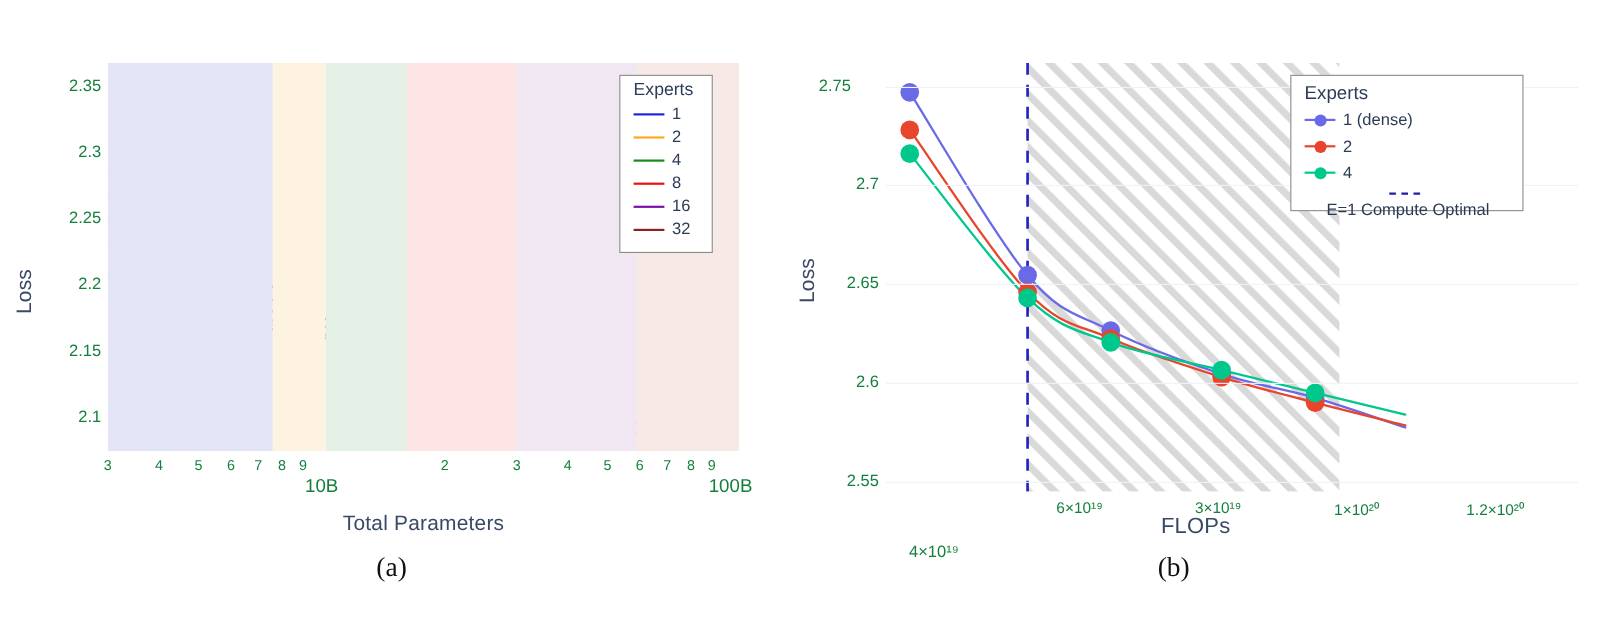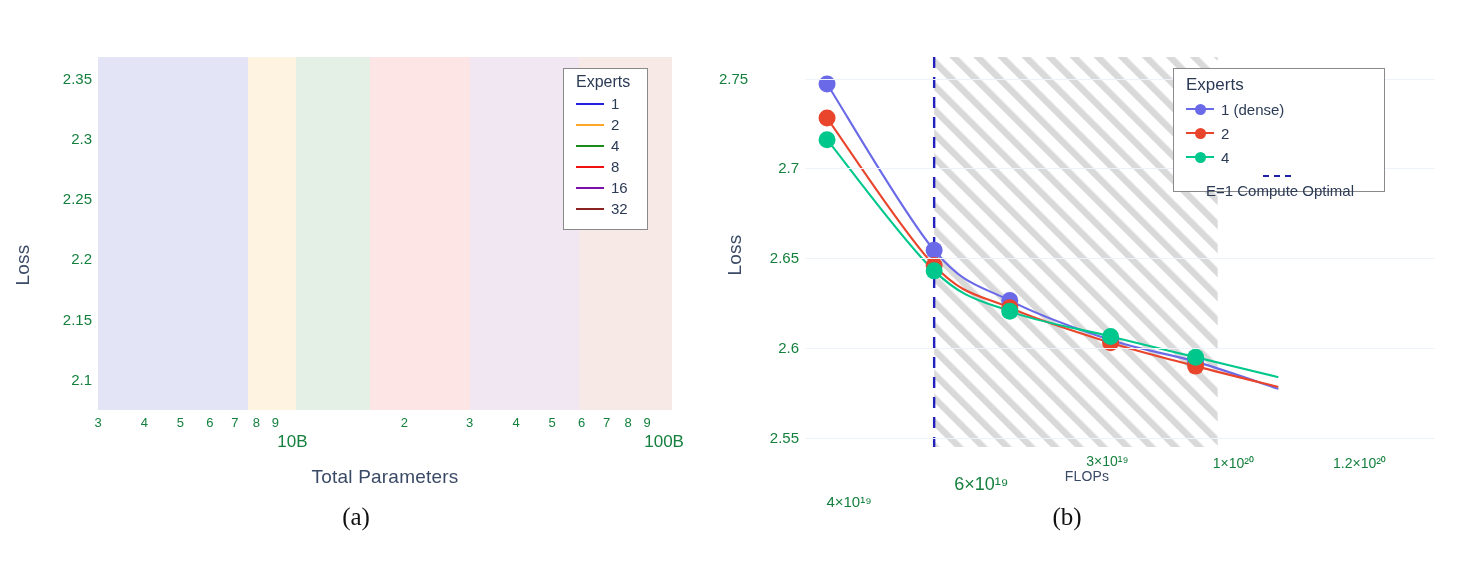--- a/index.html
+++ b/index.html
@@ -182,31 +182,31 @@
             <circle cx="390.6" cy="300.1382488479258" r="8.5" fill="#00c88c"></circle>
           </g>
       </svg>
     </div>
 
     <div id="b-yticks">
         <div class="tick" style="position: absolute; right: 676px; top: 429.014px; width: 80px; text-align: right;">2.55</div>
         <div class="tick" style="position: absolute; right: 676px; top: 339.152px; width: 80px; text-align: right;">2.6</div>
         <div class="tick" style="position: absolute; right: 676px; top: 249.29px; width: 80px; text-align: right;">2.65</div>
         <div class="tick" style="position: absolute; right: 676px; top: 159.429px; width: 80px; text-align: right;">2.7</div>
-        <div class="tick" style="position: absolute; right: 676px; top: 69.5668px; width: 80px; text-align: left;">2.75</div>
+        <div class="tick" style="position: absolute; right: 676px; top: 69.5668px; width: 80px; text-align: center;">2.75</div>
       </div>
     <div id="b-xticks">
         <div class="tick" style="position: absolute; left: 112px; top: 453px; transform: translateX(-50%); font-size: 15px; margin-top: 40px;">4×10¹⁹</div>
-        <div class="tick" style="position: absolute; left: 244.4px; top: 474px; transform: translateX(-50%); font-size: 18px;">6×10¹⁹</div>
+        <div class="tick" style="position: absolute; left: 244.4px; top: 453px; transform: translateX(-50%); font-size: 14px;">6×10¹⁹</div>
         <div class="tick" style="position: absolute; left: 370.4px; top: 453px; transform: translateX(-50%); font-size: 14px;">3×10¹⁹</div>
         <div class="tick" style="position: absolute; left: 496.4px; top: 453px; transform: translateX(-50%); font-size: 14px;">1×10²⁰</div>
         <div class="tick" style="position: absolute; left: 622.4px; top: 453px; transform: translateX(-50%); font-size: 14px;">1.2×10²⁰</div>
       </div>
 
-    <div class="axis-label" id="b-xlabel" style="left:350px;top:468px;transform:translateX(-50%);font-size:14px;">FLOPs</div>
+    <div class="axis-label" id="b-xlabel" style="left:350px;top:468px;transform:translateX(-50%);font-size:20px;">FLOPs</div>
 
     <div class="legend" id="b-legend" style="left:436px;top:68px;width:212px;height:124px;">
       <div class="legend-title" style="font-size:17px;padding-top:6px;">Experts</div>
       <div id="b-legend-rows">
           <div class="legend-row" style="height: 24px;">
             <span class="swatch">
               <i style="background:#6a6ae8"></i>
               <b style="background:#6a6ae8"></b>
             </span>
             <span class="lbl">1 (dense)</span>

